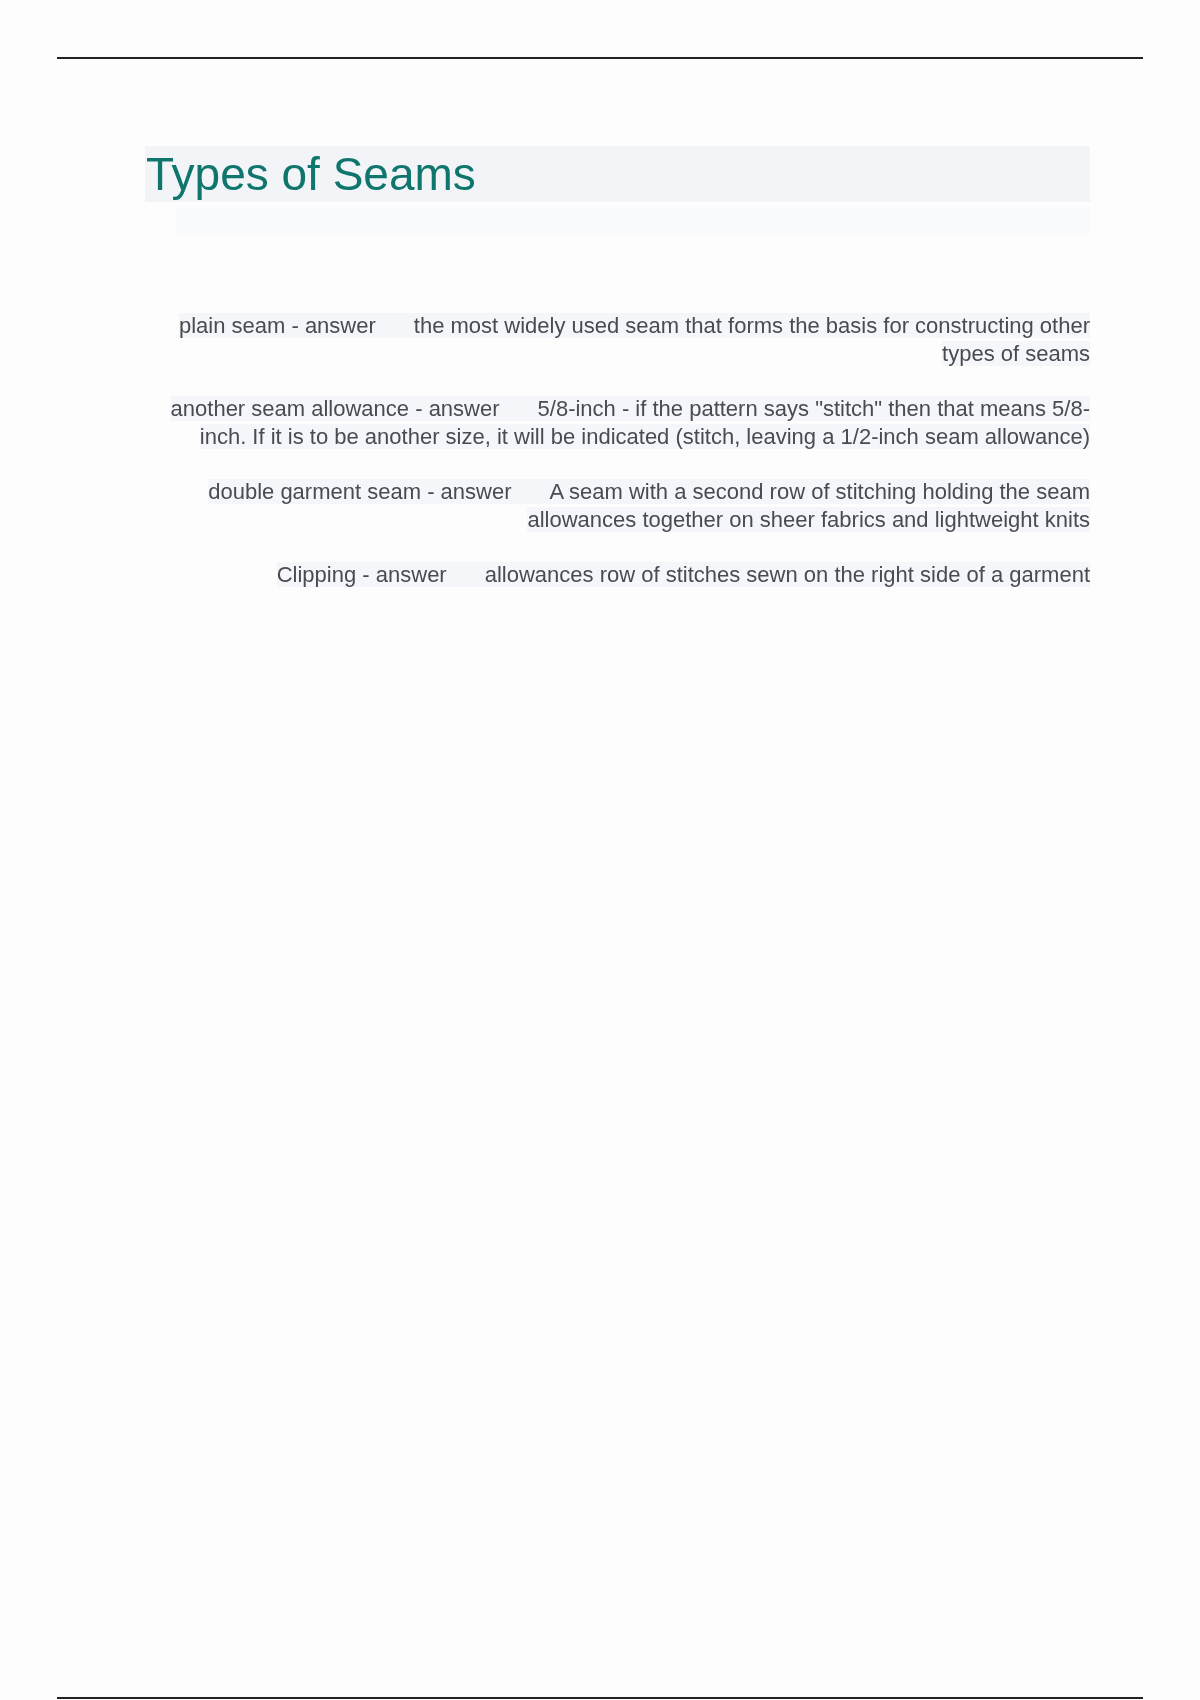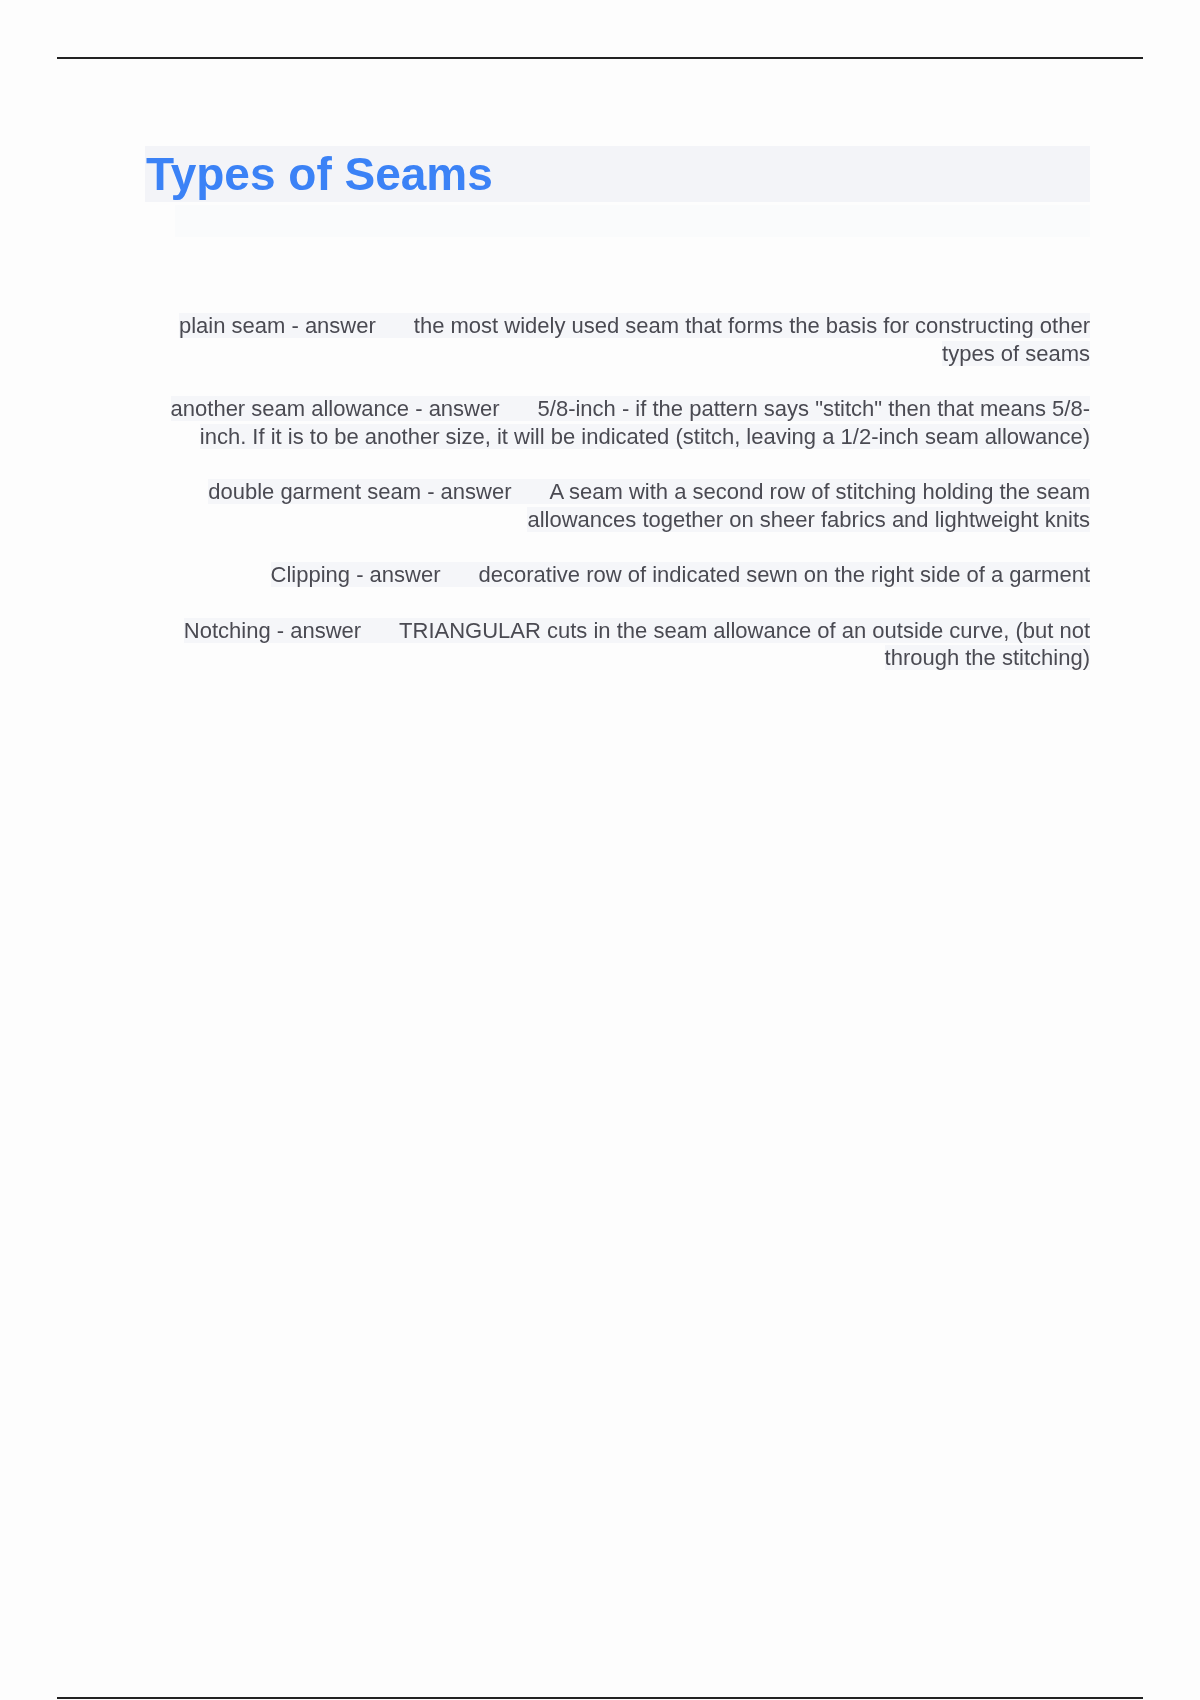--- a/index.html
+++ b/index.html
@@ -12,21 +12,21 @@
     position: absolute; left: 57px; width: 1086px; height: 2px; background: #222;
   }
   .rule.top { top: 57px; }
   .rule.bottom { top: 1697px; }
   .title-block {
     position: absolute; left: 145px; top: 146px; width: 945px; height: 56px;
     background: #f3f4f8;
   }
   .title {
     position: absolute; left: 146px; top: 146px;
-    font-size: 46px; font-weight: bold; color: #3b82f6; line-height: 56px;
+    font-size: 46px; font-weight: normal; color: #0f766e; line-height: 56px;
     letter-spacing: 0px;
   }
   .subtitle-shade {
     position: absolute; left: 175px; top: 205px; width: 915px; height: 32px;
     background: #fafbfc;
   }
   .entries {
     position: absolute; left: 145px; top: 312px; width: 945px;
   }
   .entry {
@@ -50,20 +50,17 @@
   <div class="entry">
     <span class="hl"><span>plain seam</span> <span>- answer</span><span class="gap"></span><span>the most widely used seam that forms the basis for constructing other types of seams</span></span>
   </div>
   <div class="entry">
     <span class="hl"><span>another seam allowance</span> <span>- answer</span><span class="gap"></span><span>5/8-inch - if the pattern says "stitch" then that means 5/8-inch. If it is to be another size, it will be indicated (stitch, leaving a 1/2-inch seam allowance)</span></span>
   </div>
   <div class="entry">
     <span class="hl"><span>double garment seam</span> <span>- answer</span><span class="gap"></span><span>A seam with a second row of stitching holding the seam allowances together on sheer fabrics and lightweight knits</span></span>
   </div>
   <div class="entry">
-    <span class="hl"><span>Clipping</span> <span>- answer</span><span class="gap"></span><span>decorative row of indicated sewn on the right side of a garment</span></span>
-  </div>
-  <div class="entry">
-    <span class="hl"><span>Notching</span> <span>- answer</span><span class="gap"></span><span>TRIANGULAR cuts in the seam allowance of an outside curve, (but not through the stitching)</span></span>
+    <span class="hl"><span>Clipping</span> <span>- answer</span><span class="gap"></span><span>allowances row of stitches sewn on the right side of a garment</span></span>
   </div>
 </div>
 
 <div class="rule bottom"></div>
 
 </body></html>

